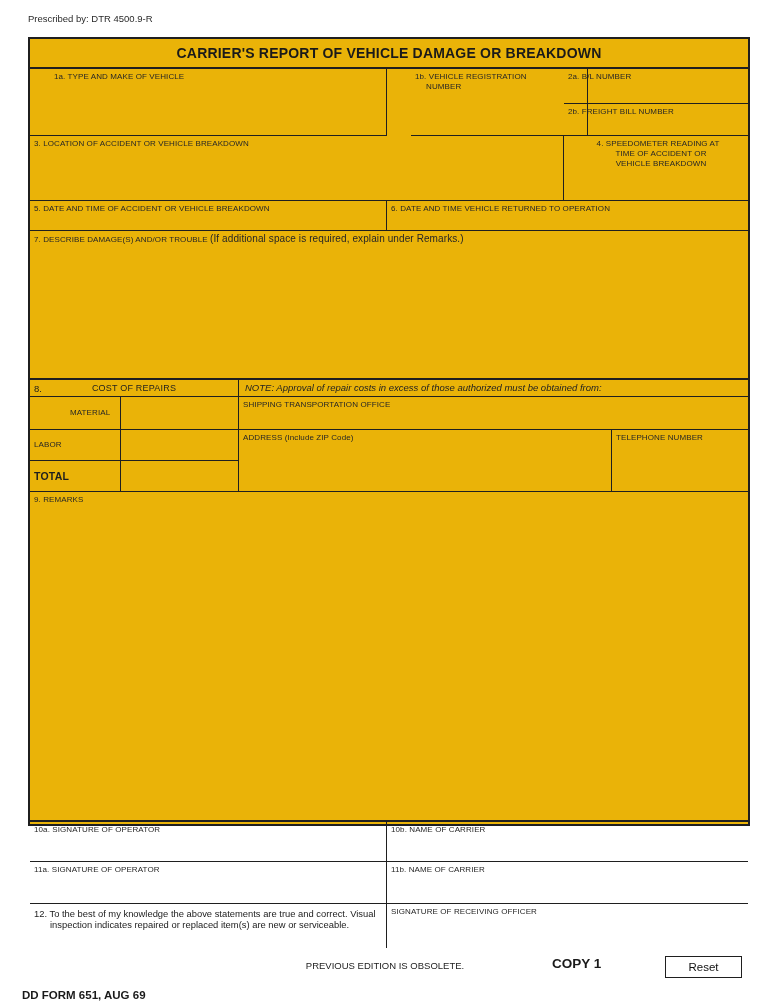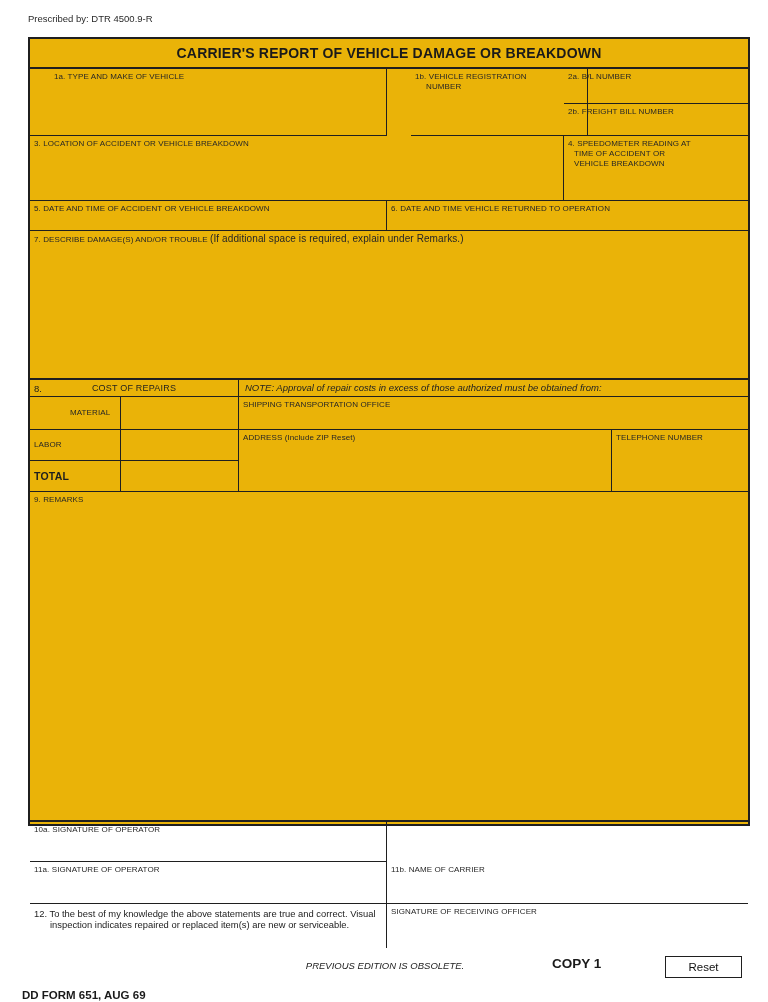--- a/index.html
+++ b/index.html
@@ -32,21 +32,21 @@
   .c8head-right { left:209px; top:341px; width:509px; height:17px; }
   .note-text { font-style:italic; font-size:9.5px; padding:2px 0 0 6px; color:#222; }
 
   .vcenter { display:flex; align-items:center; }
   .vcenter .lbl { padding-top:0; }
   .total-lbl { font-size:10.5px; font-weight:bold; padding:9px 0 0 4px; letter-spacing:0.2px; }
 
   .stmt { font-size:9.4px; line-height:11px; color:#222; padding:4px 4px 0 20px; text-indent:-16px; }
 
   .footer-left  { position:absolute; left:22px;  top:958px; font-size:11.5px; font-weight:bold; color:#1a1a1a;margin-top:31px; }
-  .footer-mid   { position:absolute; left:240px; top:960px; width:290px; text-align:center; font-size:9.5px; color:#222;font-style:italic; }
+  .footer-mid   { position:absolute; left:240px; top:960px; width:290px; text-align:center; font-size:9.5px; color:#222; }
   .footer-copy  { position:absolute; left:552px; top:956px; font-size:13.5px; font-weight:bold; color:#1a1a1a; }
   .reset-btn { position:absolute; left:665px; top:956px; width:77px; height:22px;
                background:#fff; border:1.5px solid #1f1f1f; font-size:11.5px; color:#111;
                display:flex; align-items:center; justify-content:center;
                font-family:"Liberation Sans","DejaVu Sans",sans-serif; cursor:pointer; }
 </style>
 </head>
 <body>
 
 <div class="page">
@@ -69,21 +69,21 @@
     <div class="cell no-r" style="left:534px;top:30px;width:184px;height:35px;">
       <div class="lbl">2a. B/L NUMBER</div>
     </div>
     <div class="cell no-r" style="left:534px;top:65px;width:184px;height:32px;">
       <div class="lbl">2b. FREIGHT BILL NUMBER</div>
     </div>
 
     <div class="cell" style="left:0;top:97px;width:534px;height:65px;">
       <div class="lbl">3. LOCATION OF ACCIDENT OR VEHICLE BREAKDOWN</div>
     </div>
-    <div class="cell no-r" style="left:534px;top:97px;width:184px;height:65px;">
+    <div class="cell no-r" style="left:534px;top:97px;width:184px;height:65px;text-align:center;">
       <div class="lbl">4. SPEEDOMETER READING AT</div>
       <div class="lbl indent2" style="padding-top:0;">TIME OF ACCIDENT OR</div>
       <div class="lbl indent2" style="padding-top:0;">VEHICLE BREAKDOWN</div>
     </div>
 
     <div class="cell" style="left:0;top:162px;width:357px;height:30px;">
       <div class="lbl">5. DATE AND TIME OF ACCIDENT OR VEHICLE BREAKDOWN</div>
     </div>
     <div class="cell no-r" style="left:357px;top:162px;width:361px;height:30px;">
       <div class="lbl">6. DATE AND TIME VEHICLE RETURNED TO OPERATION</div>
@@ -111,32 +111,35 @@
     <div class="cell" style="left:91px;top:391px;width:118px;height:31px;"></div>
     <div class="cell" style="left:0;top:422px;width:91px;height:31px;">
       <div class="total-lbl">TOTAL</div>
     </div>
     <div class="cell" style="left:91px;top:422px;width:118px;height:31px;"></div>
 
     <div class="cell no-r" style="left:209px;top:358px;width:509px;height:33px;">
       <div class="lbl">SHIPPING TRANSPORTATION OFFICE</div>
     </div>
     <div class="cell" style="left:209px;top:391px;width:373px;height:62px;">
-      <div class="lbl"><span>ADDRESS</span>&nbsp;<span class="ital">(Include ZIP Reset)</span></div>
+      <div class="lbl"><span>ADDRESS</span>&nbsp;<span class="ital">(Include ZIP Code)</span></div>
     </div>
     <div class="cell no-r" style="left:582px;top:391px;width:136px;height:62px;">
       <div class="lbl">TELEPHONE NUMBER</div>
     </div>
 
     <div class="cell no-r thick-b" style="left:0;top:453px;width:718px;height:330px;">
       <div class="lbl">9. REMARKS</div>
     </div>
 
     <div class="cell" style="left:0;top:783px;width:357px;height:40px;">
       <div class="lbl">10a. SIGNATURE OF OPERATOR</div>
+    </div>
+    <div class="cell no-r" style="left:357px;top:783px;width:361px;height:40px;">
+      <div class="lbl">10b. NAME OF CARRIER</div>
     </div>
     <div class="cell" style="left:0;top:823px;width:357px;height:42px;">
       <div class="lbl">11a. SIGNATURE OF OPERATOR</div>
     </div>
     <div class="cell no-r" style="left:357px;top:823px;width:361px;height:42px;">
       <div class="lbl">11b. NAME OF CARRIER</div>
     </div>
 
     <div class="cell no-b" style="left:0;top:865px;width:357px;height:44px;">
       <div class="stmt">12. To the best of my knowledge the above statements are true and correct. Visual inspection indicates repaired or replaced item(s) are new or serviceable.</div>

